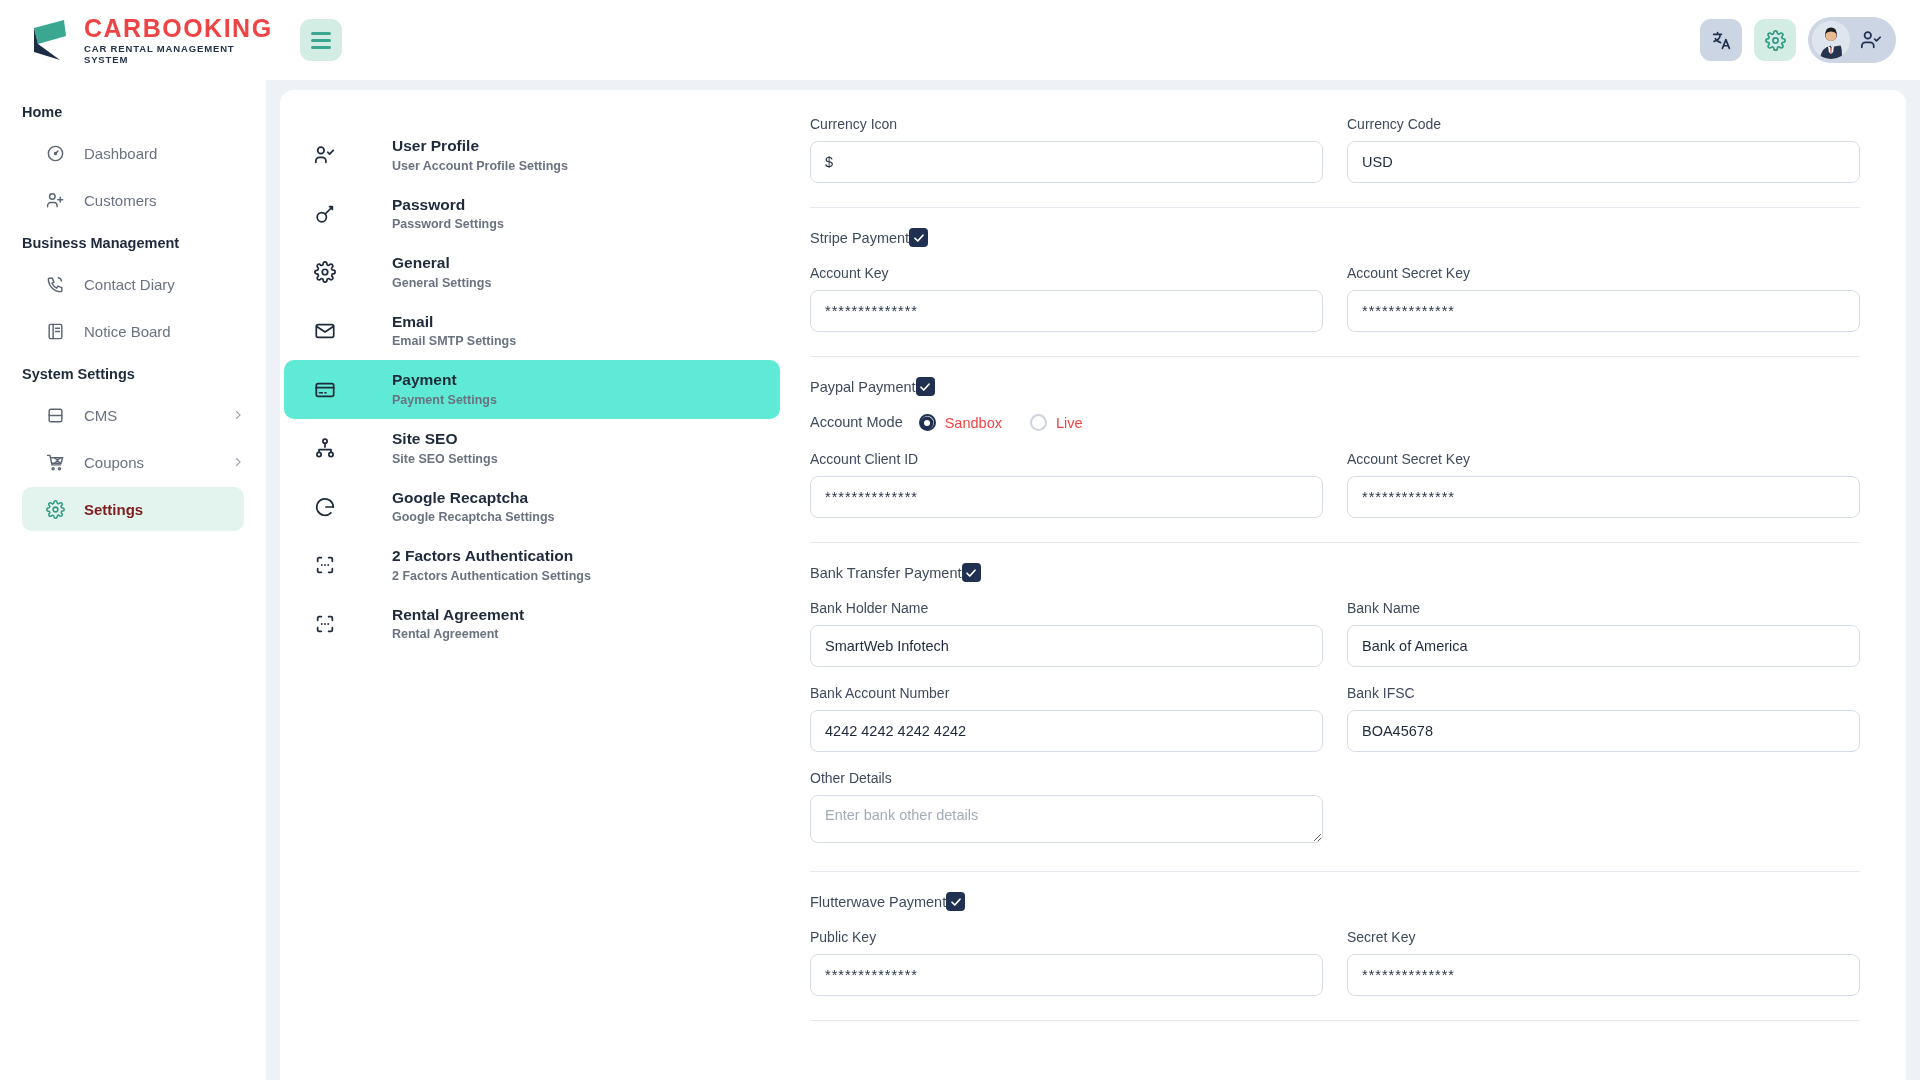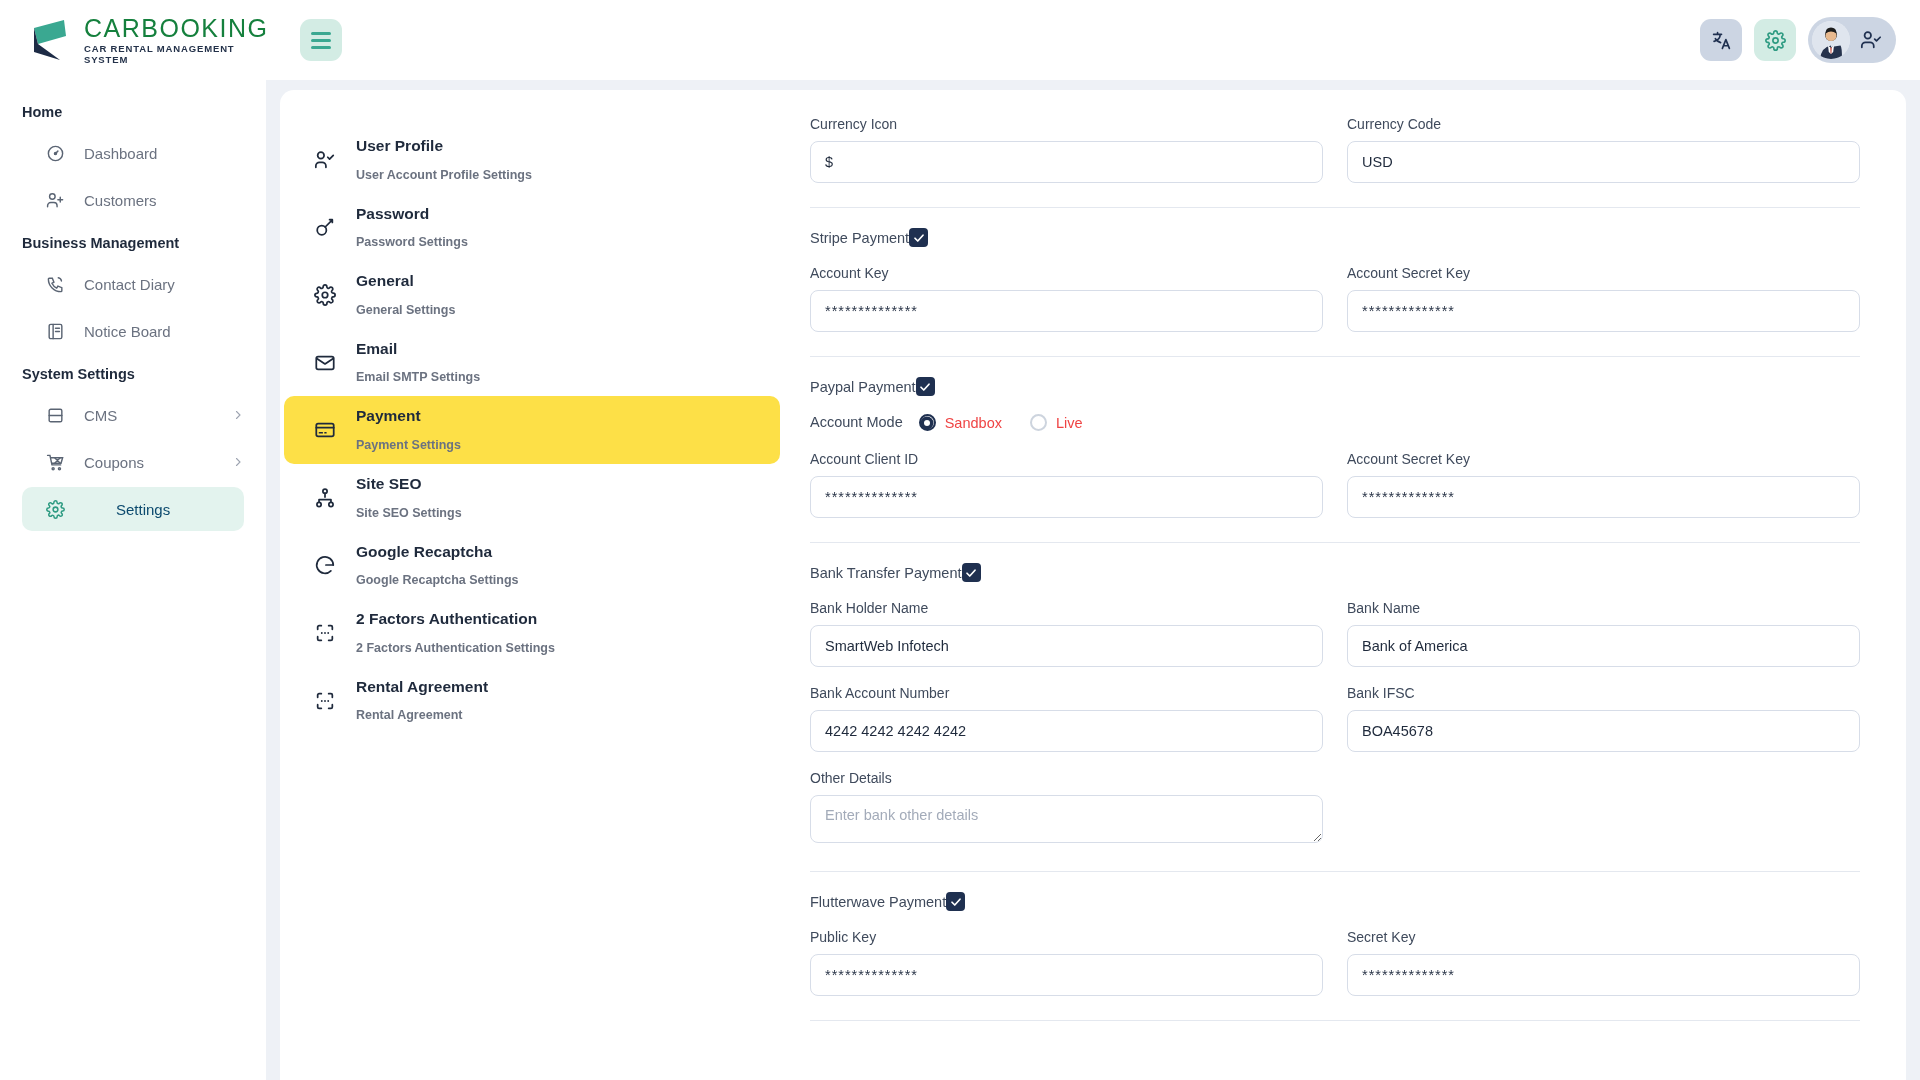--- a/index.html
+++ b/index.html
@@ -19,21 +19,21 @@
     z-index: 30;
   }
   .logo-wrap {
     width: 266px; height: 80px;
     display: flex; align-items: center;
     padding-left: 26px;
   }
   .logo-mark { width: 48px; height: 48px; margin-right: 10px; flex: 0 0 auto; }
   .logo-text { display: flex; flex-direction: column; justify-content: center; }
   .logo-title {
-    font-size: 25px; font-weight: 400; color: #15803d;
+    font-size: 25px; font-weight: 700; color: #ef4444;
     letter-spacing: 1.5px; line-height: 1.05;
   }
   .logo-sub {
     font-size: 9.5px; font-weight: 600; color: #24324a;
     letter-spacing: 0.85px; margin-top: 2px;
   }
   .hamburger {
     width: 42px; height: 42px; border-radius: 11px;
     background: #d3ece4;
     display: flex; flex-direction: column; align-items: center; justify-content: center;
@@ -79,21 +79,21 @@
     border-radius: 10px; cursor: pointer;
     color: #6b7280; font-size: 15px;
   }
   .side-item .si-icon {
     width: 22px; height: 22px; margin-right: 18px;
     display: flex; align-items: center; justify-content: center; flex: 0 0 auto;
   }
   .side-item .si-label { flex: 1 1 auto; }
   .side-item .si-chev { width: 12px; height: 12px; opacity: .75; }
   .side-item.active {
-    background: #e3f3ee; color: #0c4a6e; font-weight: 400; gap: 32px;
+    background: #e3f3ee; color: #7f1d1d; font-weight: 700;
   }
 
   
   .page {
     position: absolute; top: 80px; left: 266px;
     width: 1654px; height: 1000px;
     background: #eef1f6;
     padding: 10px 14px 0 14px;
   }
   .card {
@@ -108,27 +108,27 @@
   .settings-menu {
     width: 504px; flex: 0 0 504px;
     padding: 36px 0 0 0;
   }
   .sm-item {
     display: flex; align-items: center;
     padding: 11px 18px 11px 28px;
     margin: 0 4px;
     border-radius: 10px; cursor: pointer;
   }
-  .sm-item.active { background: #fde047; }
+  .sm-item.active { background: #5eead4; }
   .sm-icon {
     width: 26px; height: 26px; margin-right: 18px; flex: 0 0 auto;
     display: flex; align-items: center; justify-content: center;
     color: #1f2a3c;
   }
-  .sm-text { display: flex; flex-direction: column; gap: 12px; }
+  .sm-text { display: flex; flex-direction: column; gap: 3px; margin-left: 36px; }
   .sm-title { font-size: 15.5px; font-weight: 700; color: #1f2a3c; line-height: 1.2; }
   .sm-sub { font-size: 12.5px; font-weight: 600; color: #6b7280; line-height: 1.2; }
 
   
   .form-col {
     flex: 1 1 auto;
     padding: 26px 46px 0 26px;
     overflow: hidden;
   }
   .frow {

